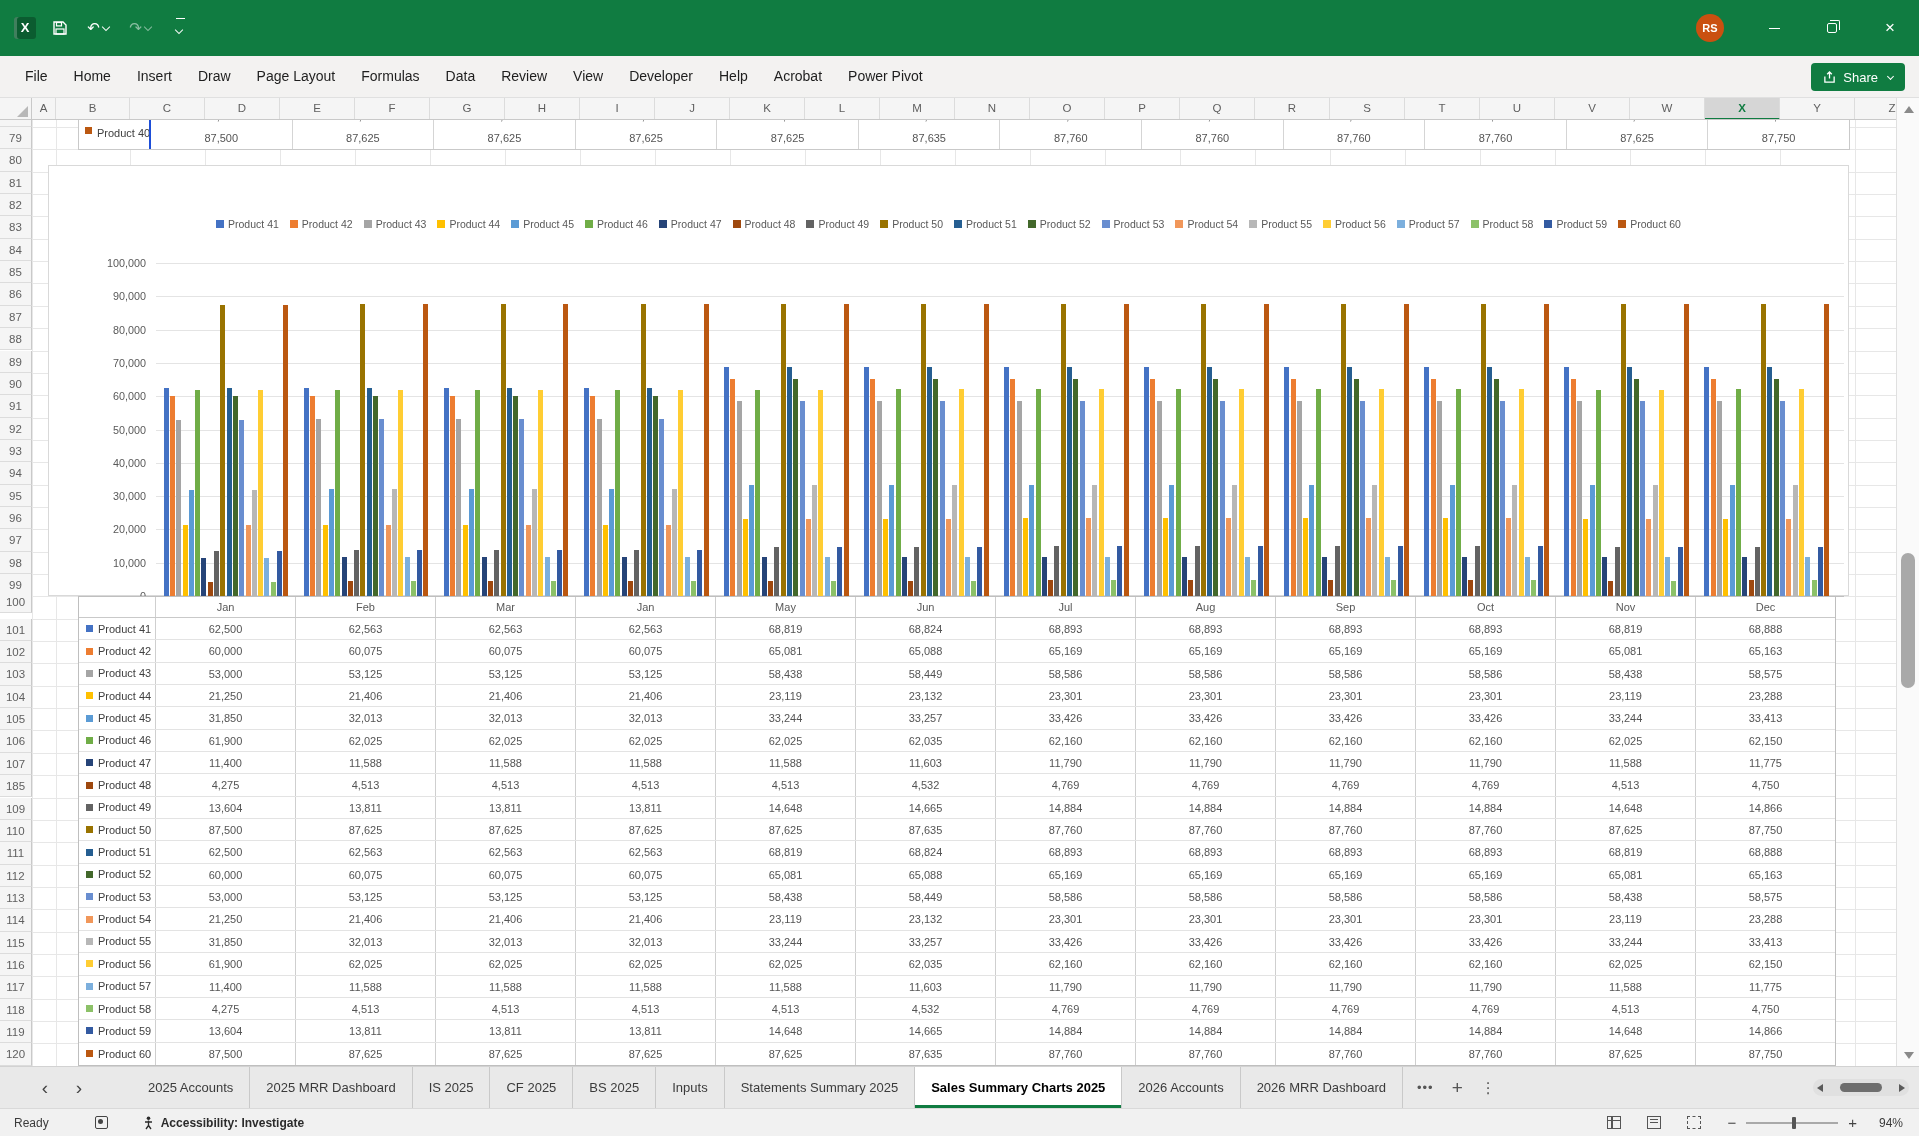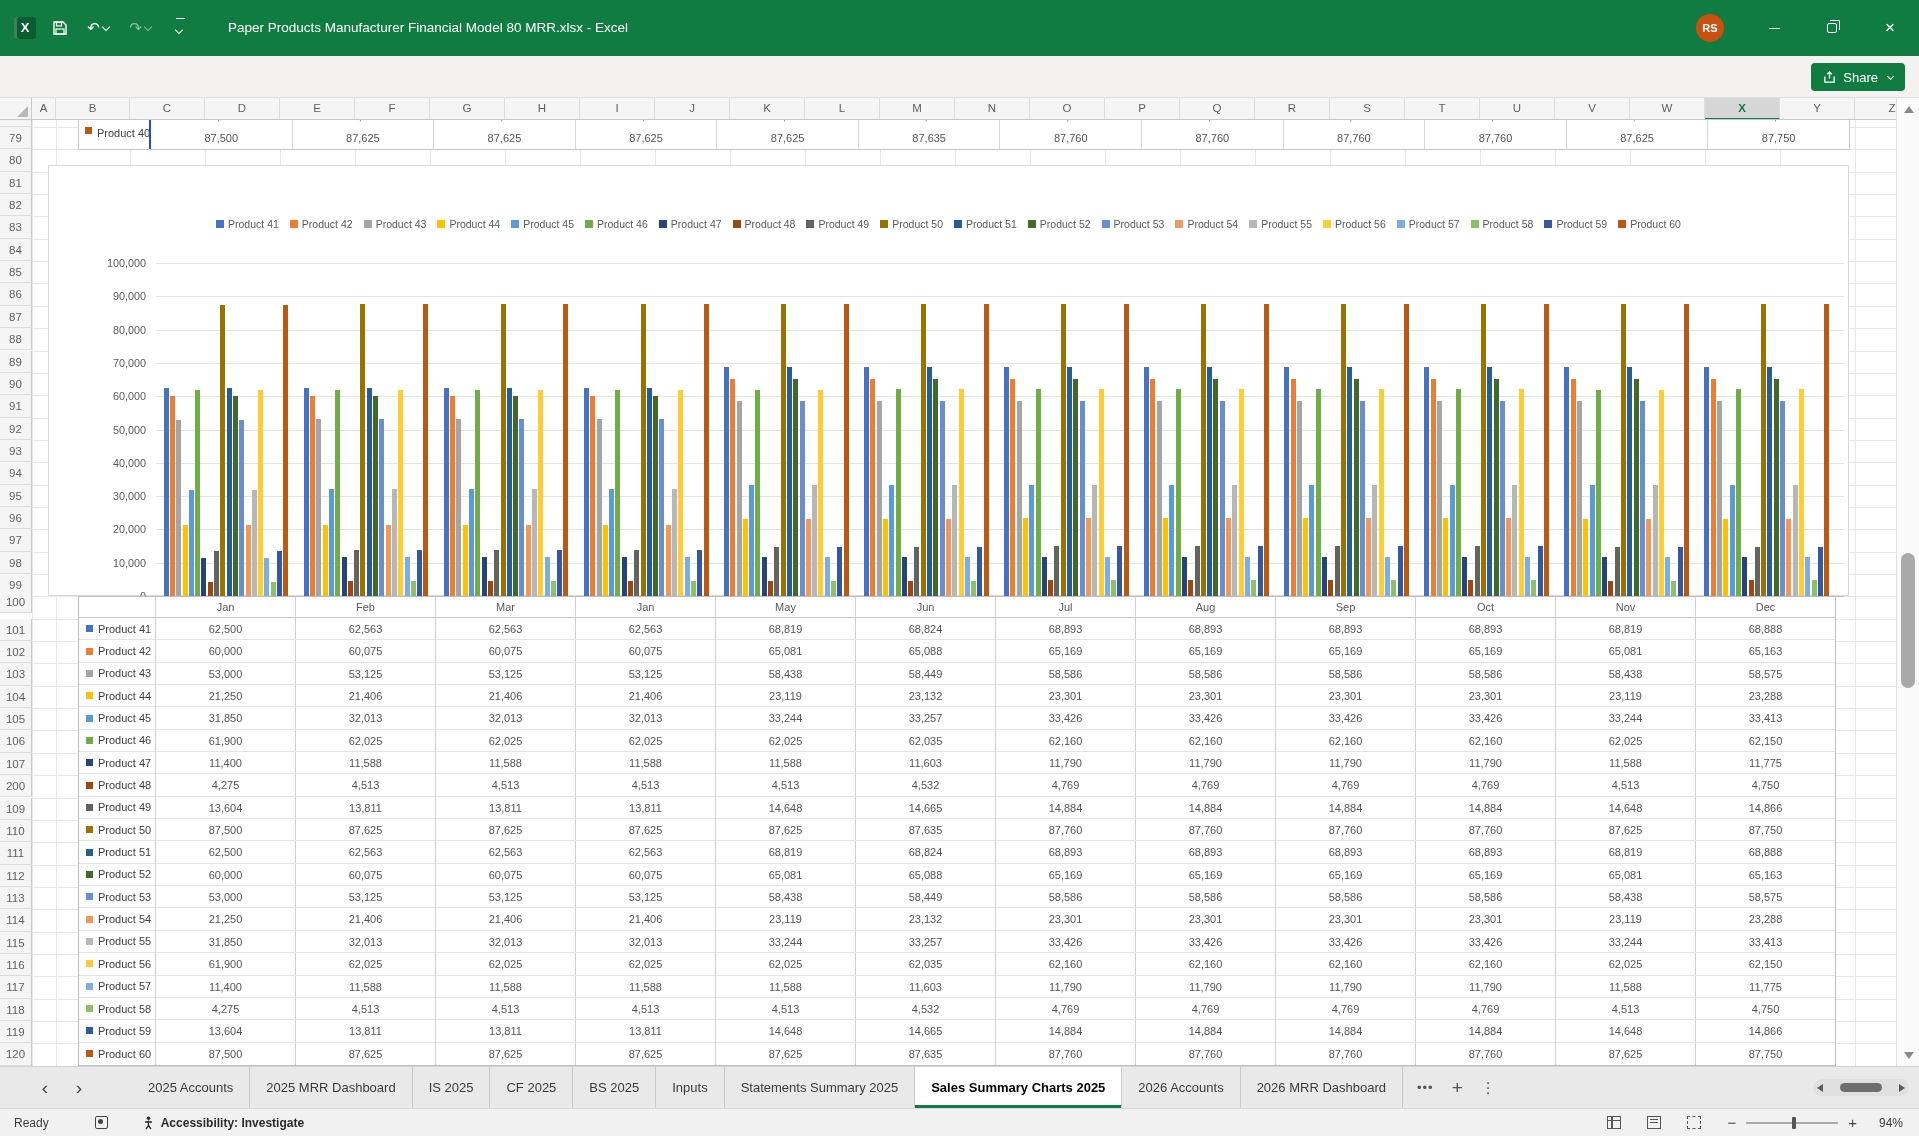--- a/index.html
+++ b/index.html
@@ -138,34 +138,48 @@
         <span class="arrglyph">↶</span>
         <span class="chev"></span>
       </div>
     <div class="qatbtn qat-redo">
         <span class="arrglyph">↷</span>
         <span class="chev"></span>
       </div>
     <div class="qatbtn qat-cust">
         <span><i class="cust-line"></i><span class="chev" style="margin-left:0"></span></span>
       </div>
-    <div class="doc-title">Paper Products Manufacturer Financial Model 80 MRR.xlsx  -  Excel</div>
     <div class="avatar">RS</div>
     <div class="winbtn btn-min">
         <span class="minglyph"></span>
       </div>
     <div class="winbtn btn-max">
         <span class="maxglyph"></span>
       </div>
     <div class="winbtn btn-close">
         <span>×</span>
       </div>
   </div>
 
   <div class="menubar">
+    <div id="menu-tabs" style="display:flex;">
+        <div class="menu-item">File</div>
+        <div class="menu-item">Home</div>
+        <div class="menu-item">Insert</div>
+        <div class="menu-item">Draw</div>
+        <div class="menu-item">Page Layout</div>
+        <div class="menu-item">Formulas</div>
+        <div class="menu-item">Data</div>
+        <div class="menu-item">Review</div>
+        <div class="menu-item">View</div>
+        <div class="menu-item">Developer</div>
+        <div class="menu-item">Help</div>
+        <div class="menu-item">Acrobat</div>
+        <div class="menu-item">Power Pivot</div>
+      </div>
     <div class="sharebtn">
       <svg width="13" height="13" viewBox="0 0 14 14">
         <path d="M2 6 v6 h10 v-6" fill="none" stroke="#fff" stroke-width="1.4"></path>
         <path d="M7 8 V1.5 M4.5 3.5 L7 1 l2.5 2.5" fill="none" stroke="#fff" stroke-width="1.4"></path>
       </svg>
       <span>Share</span>
       <span class="chev" style="border-color:#fff;width:5px;height:5px;"></span>
     </div>
   </div>
 
@@ -226,21 +240,21 @@
         <div class="rownum" style="top: 431.65px;">98</div>
         <div class="rownum" style="top: 454px;">99</div>
         <div class="rownum" style="top: 471px;">100</div>
         <div class="rownum" style="top: 498.7px;">101</div>
         <div class="rownum" style="top: 521.05px;">102</div>
         <div class="rownum" style="top: 543.4px;">103</div>
         <div class="rownum" style="top: 565.75px;">104</div>
         <div class="rownum" style="top: 588.1px;">105</div>
         <div class="rownum" style="top: 610.45px;">106</div>
         <div class="rownum" style="top: 632.8px;">107</div>
-        <div class="rownum" style="top: 655.15px;">200</div>
+        <div class="rownum" style="top: 655.15px;">185</div>
         <div class="rownum" style="top: 677.5px;">109</div>
         <div class="rownum" style="top: 699.85px;">110</div>
         <div class="rownum" style="top: 722.2px;">111</div>
         <div class="rownum" style="top: 744.55px;">112</div>
         <div class="rownum" style="top: 766.9px;">113</div>
         <div class="rownum" style="top: 789.25px;">114</div>
         <div class="rownum" style="top: 811.6px;">115</div>
         <div class="rownum" style="top: 833.95px;">116</div>
         <div class="rownum" style="top: 856.3px;">117</div>
         <div class="rownum" style="top: 878.65px;">118</div>

